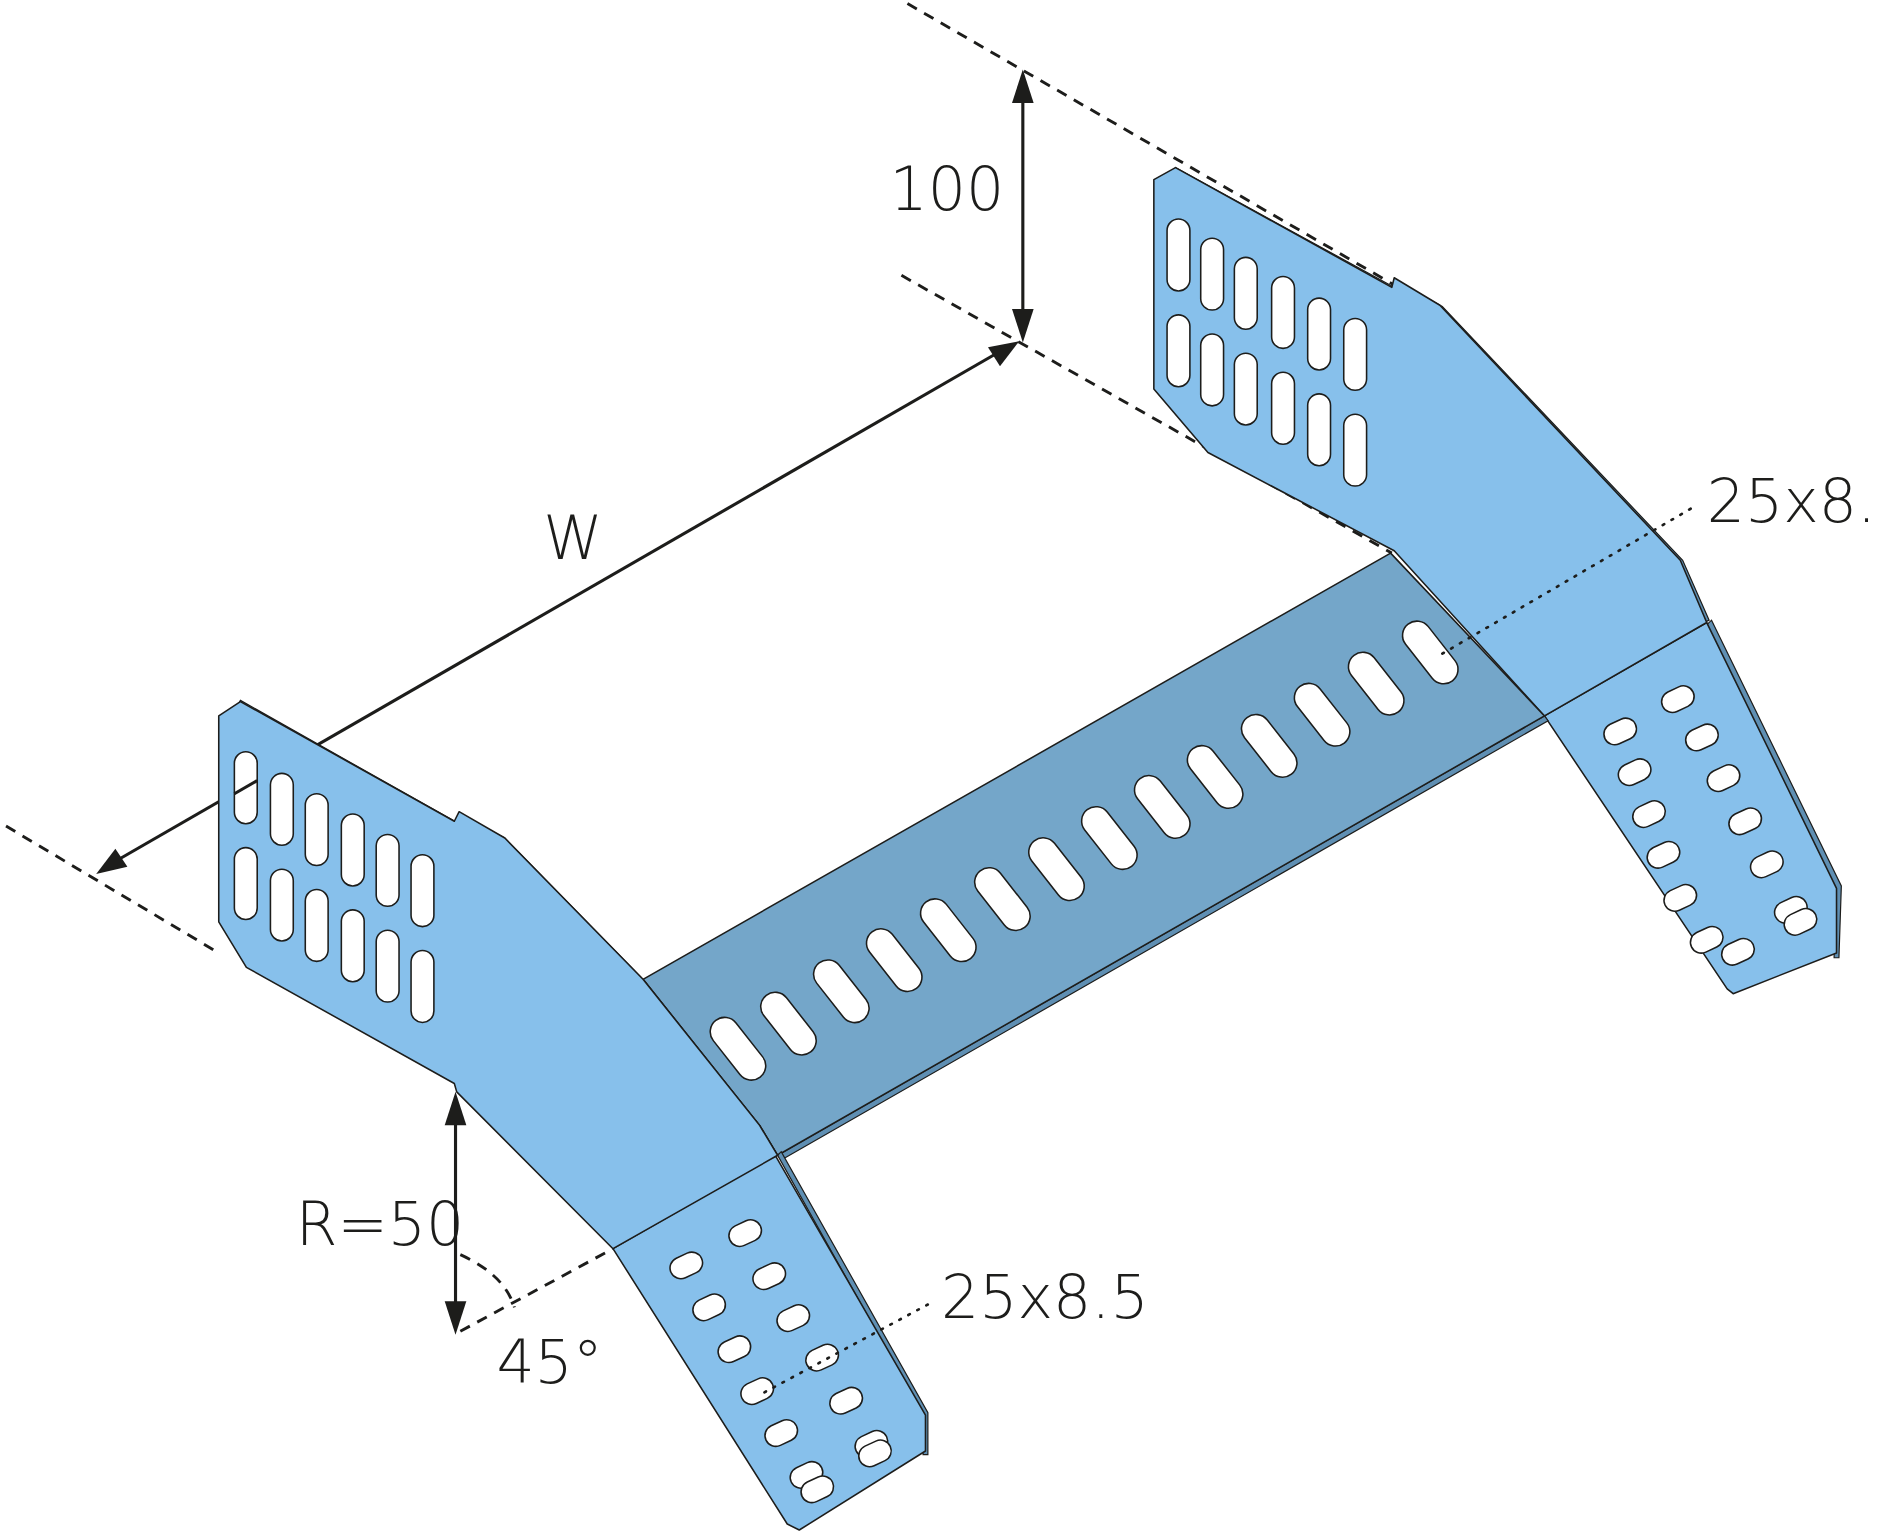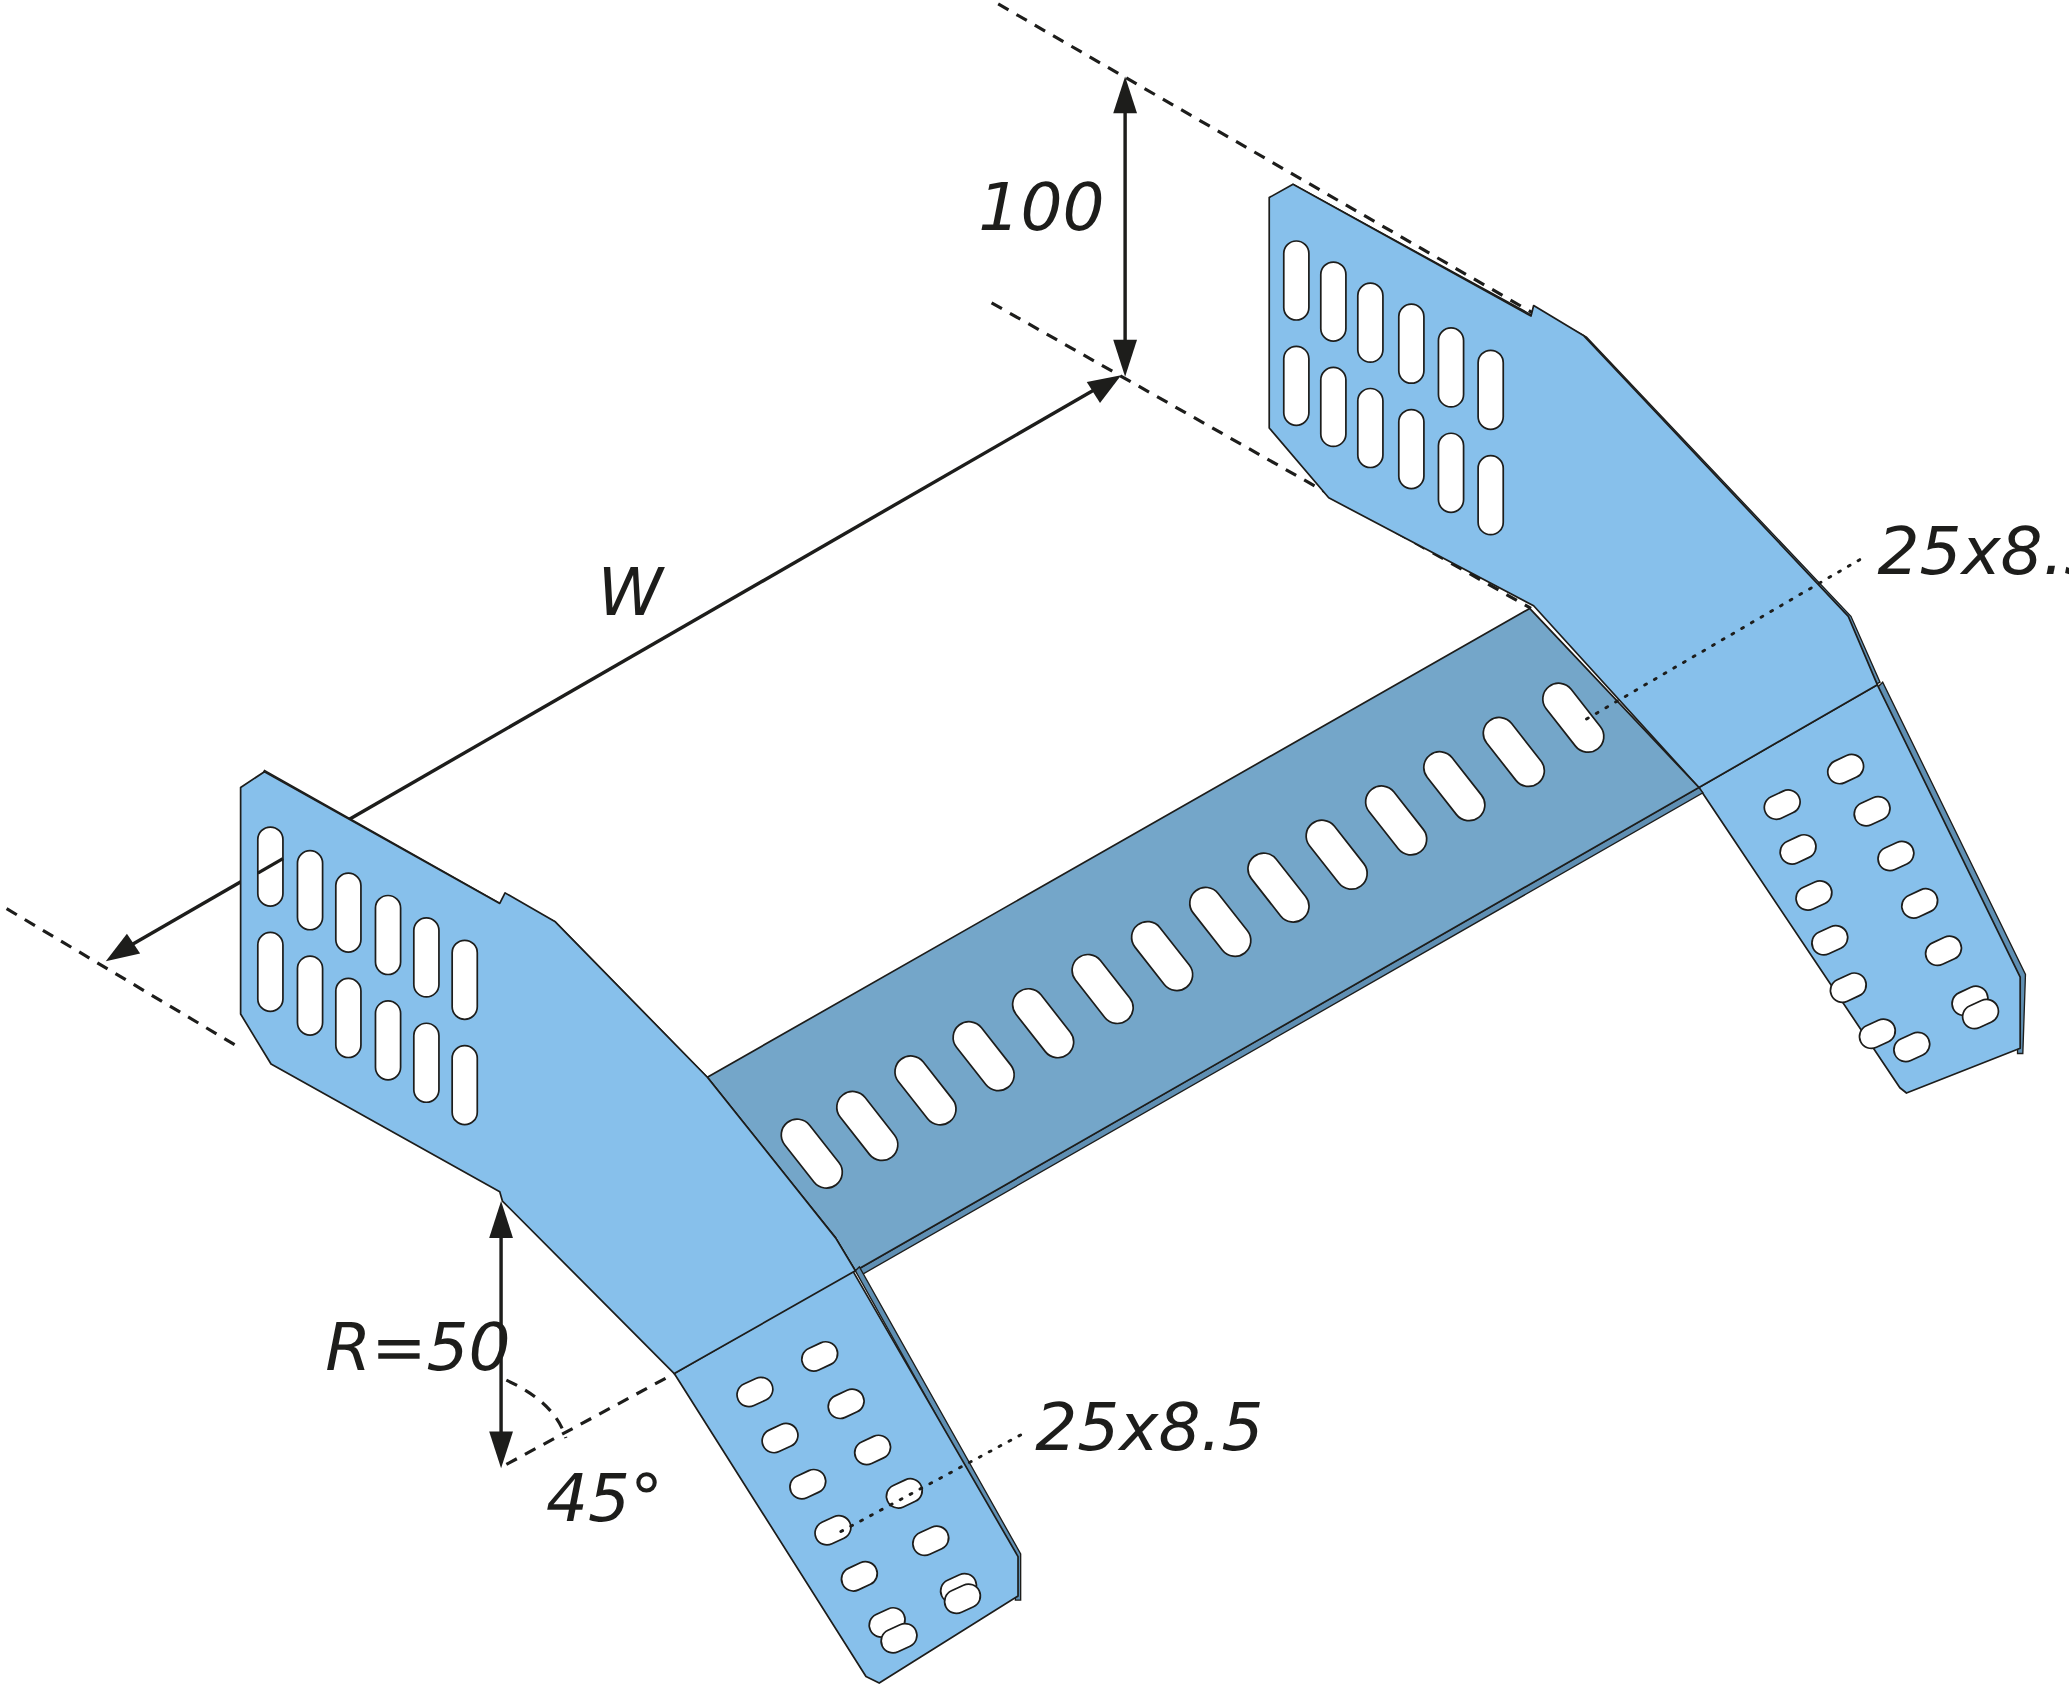--- a/index.html
+++ b/index.html
@@ -1,17 +1,17 @@
 <!DOCTYPE html>
 <html><head>
 <meta charset="utf-8">
 <style>
   html, body { margin: 0; padding: 0; background: #ffffff; }
   body { width: 1881px; height: 1536px; overflow: hidden; }
-  #stage { position: absolute; left: 0; top: 0; width: 1881px; height: 1292px; font-style: italic; }
+  #stage { position: absolute; left: 0; top: 0; width: 1881px; height: 1292px; }
   svg { display: block; }
   .lbl { font-family: "DejaVu Sans", sans-serif; fill: #1d1d1b; font-weight: 300; }
   .light { fill: #87c0eb; stroke: #1d1d1b; stroke-width: 1.3; stroke-linejoin: round; }
   .dark  { fill: #74a6c9; stroke: #1d1d1b; stroke-width: 1.3; stroke-linejoin: round; }
   .edge  { fill: #5f8fb3; stroke: #1d1d1b; stroke-width: 1; }
   .slot  { fill: #ffffff; stroke: #1d1d1b; stroke-width: 1.3; }
   .dim   { stroke: #1d1d1b; stroke-width: 2.6; fill: none; }
   .dash  { stroke: #1d1d1b; stroke-width: 2.4; stroke-dasharray: 9 7; fill: none; }
   .dot   { stroke: #1d1d1b; stroke-width: 2.2; stroke-dasharray: 1.5 7; stroke-linecap: round; fill: none; }
   .arrowhead { fill: #1d1d1b; }

